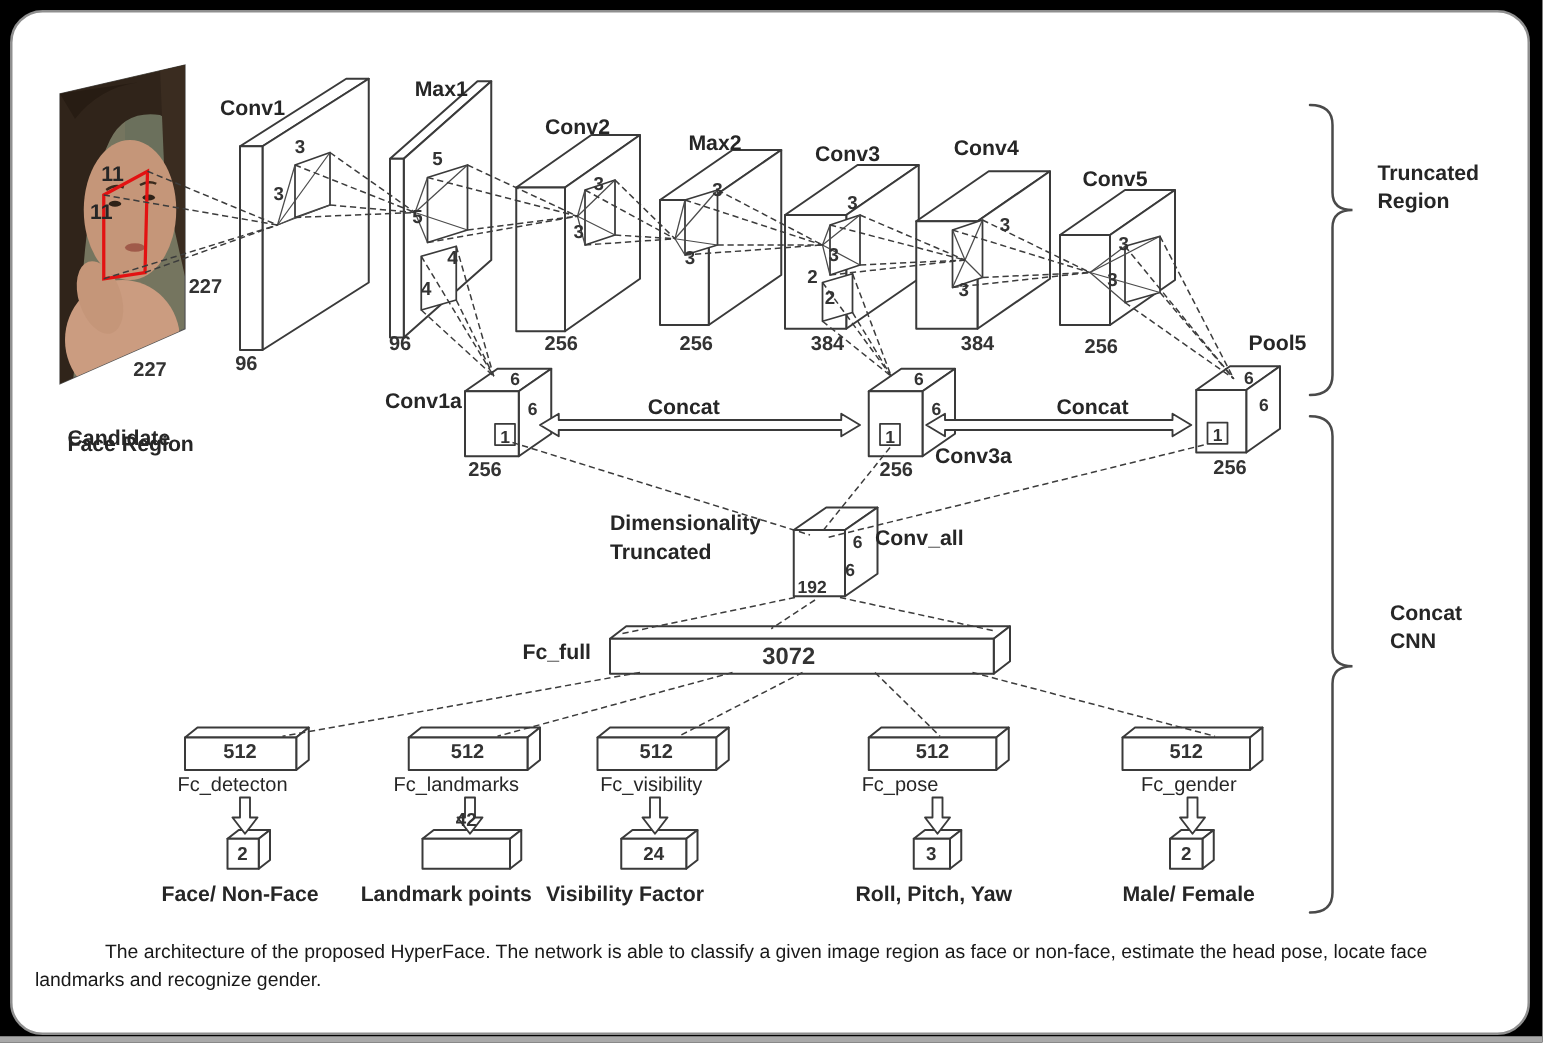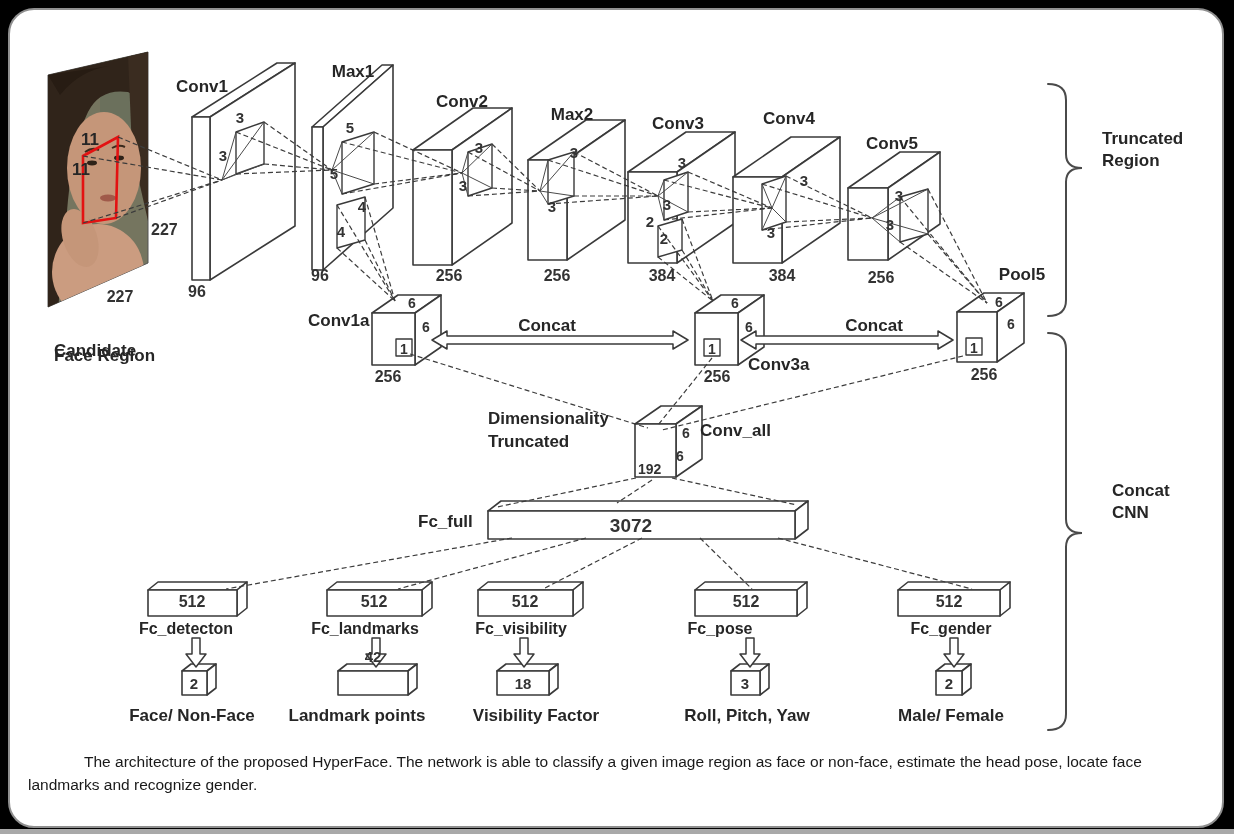--- a/index.html
+++ b/index.html
@@ -11,21 +11,21 @@
   svg.diagram{position:absolute;left:0;top:0;}
   .shape{fill:#fff;stroke:#3a3a3a;stroke-width:1.6;stroke-linejoin:round;}
   .kern{fill:#fff;stroke:#3a3a3a;stroke-width:1.4;stroke-linejoin:round;}
   .dash{stroke:#3c3c3c;stroke-width:1.2;stroke-dasharray:5 3;fill:none;}
   .solidln{stroke:#4a4a4a;stroke-width:1;fill:none;}
   .brace{stroke:#4a4a4a;stroke-width:2;fill:none;stroke-linecap:round;}
   .arrow{fill:#fff;stroke:#3a3a3a;stroke-width:1.5;stroke-linejoin:round;}
   .lbl{position:absolute;color:#262626;white-space:nowrap;line-height:1;}
   .c{transform:translateX(-50%);}
   .b17{font-weight:700;font-size:17px;}
-  .b16{font-weight:700;font-size:16px;}
+  .b16{font-weight:400;font-size:16px;}
   .n{font-weight:600;font-size:15px;color:#333;}
   .n14{font-weight:600;font-size:14px;color:#333;}
   .n16{font-weight:600;font-size:16px;color:#333;}
   .n19{font-weight:600;font-size:19px;color:#333;}
   .caption{position:absolute;left:28px;top:750px;width:1180px;font-size:15.5px;
            color:#191919;line-height:1.5;text-indent:56px;white-space:normal;}
 </style>
 </head>
 <body>
 
@@ -365,27 +365,27 @@
 <div class="lbl n16 c" style="left:949px;top:594px">512</div>
 
 <div class="lbl b16 c" style="left:186px;top:621px">Fc_detecton</div>
 <div class="lbl b16 c" style="left:365px;top:621px">Fc_landmarks</div>
 <div class="lbl b16 c" style="left:521px;top:621px">Fc_visibility</div>
 <div class="lbl b16 c" style="left:720px;top:621px">Fc_pose</div>
 <div class="lbl b16 c" style="left:951px;top:621px">Fc_gender</div>
 
 <div class="lbl n c" style="left:194px;top:676px">2</div>
 <div class="lbl n c" style="left:373px;top:649px">42</div>
-<div class="lbl n c" style="left:523px;top:676px">18</div>
+<div class="lbl n c" style="left:523px;top:676px">24</div>
 <div class="lbl n c" style="left:745px;top:676px">3</div>
 <div class="lbl n c" style="left:949px;top:676px">2</div>
 
 <div class="lbl b17 c" style="left:192px;top:707px">Face/ Non-Face</div>
 <div class="lbl b17 c" style="left:357px;top:707px">Landmark points</div>
-<div class="lbl b17 c" style="left:536px;top:707px">Visibility Factor</div>
+<div class="lbl b17 c" style="left:500px;top:707px">Visibility Factor</div>
 <div class="lbl b17 c" style="left:747px;top:707px">Roll, Pitch, Yaw</div>
 <div class="lbl b17 c" style="left:951px;top:707px">Male/ Female</div>
 
 <div class="lbl b17" style="left:1102px;top:130px">Truncated</div>
 <div class="lbl b17" style="left:1102px;top:152px">Region</div>
 <div class="lbl b17" style="left:1112px;top:482px">Concat</div>
 <div class="lbl b17" style="left:1112px;top:504px">CNN</div>
 
 <div class="caption">The architecture of the proposed HyperFace. The network is able to classify a given image region as face or non-face, estimate the head pose, locate face landmarks and recognize gender.</div>
 

